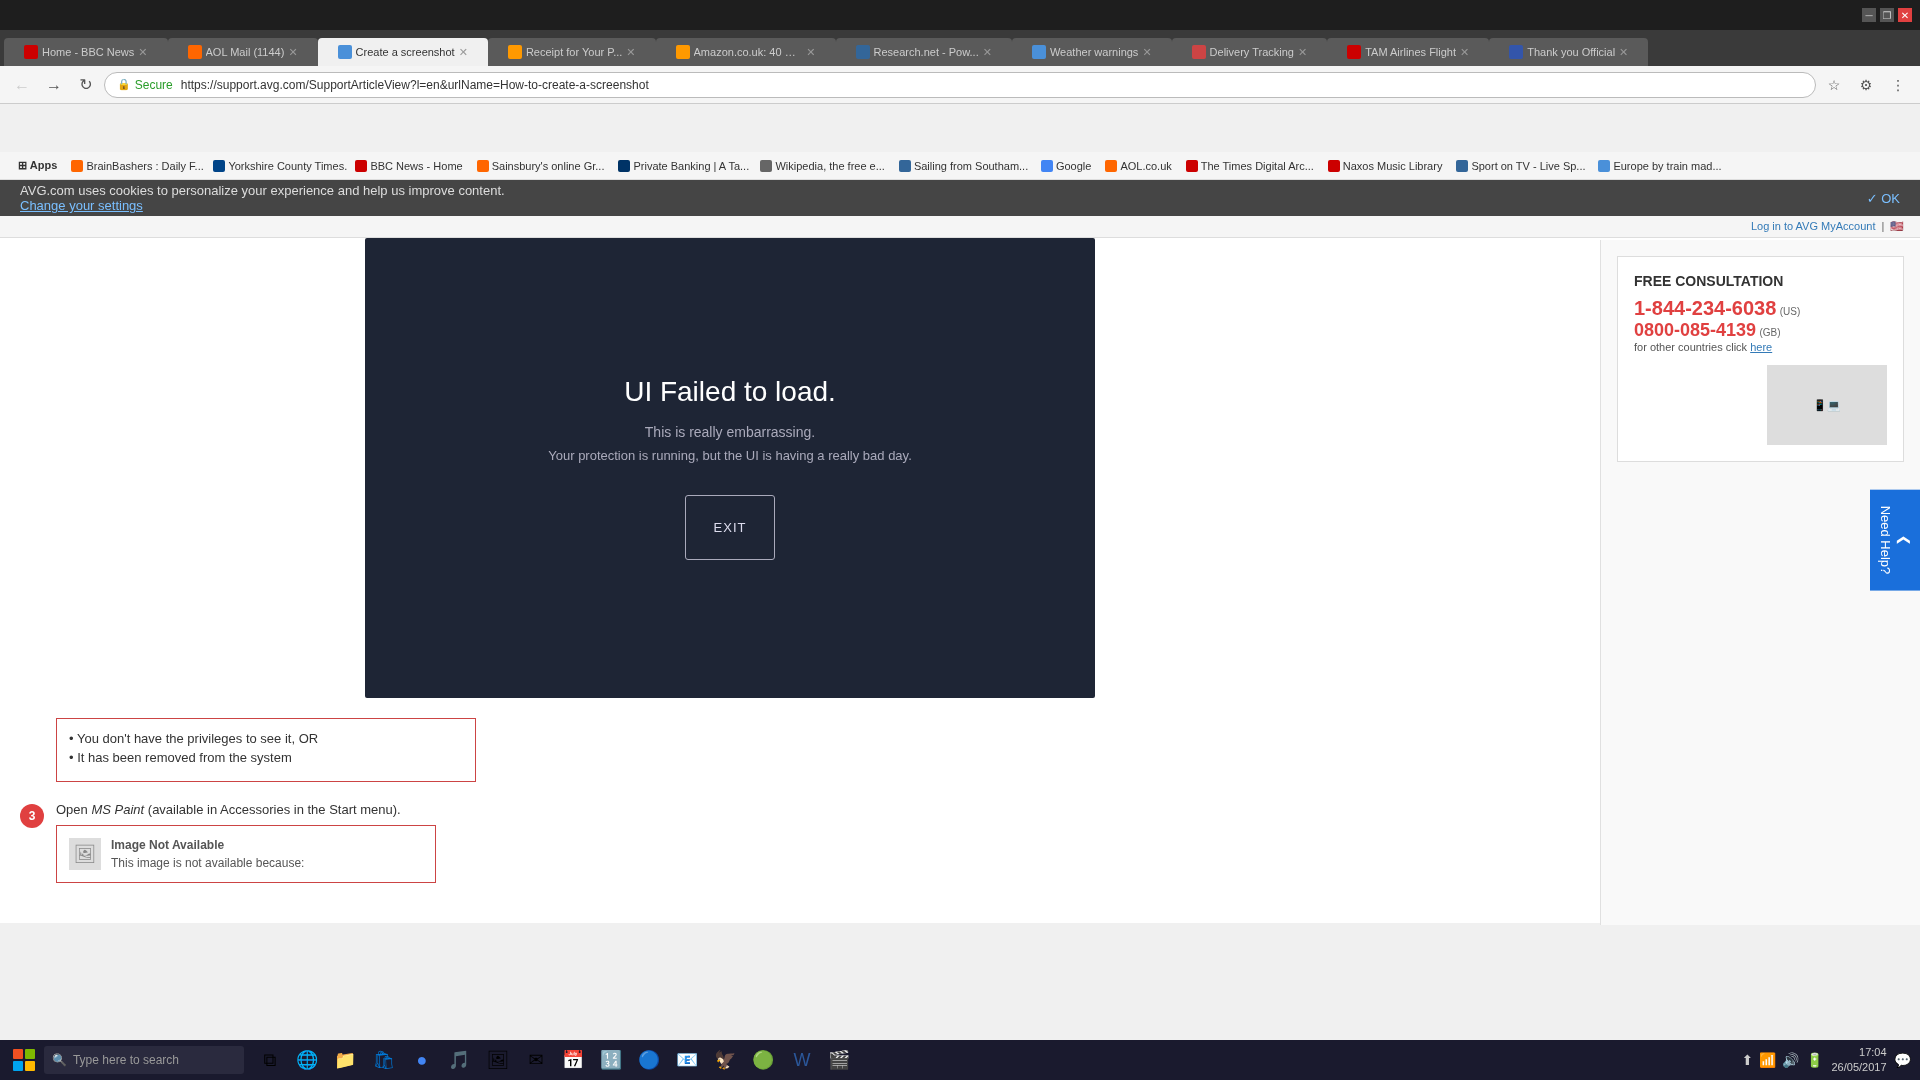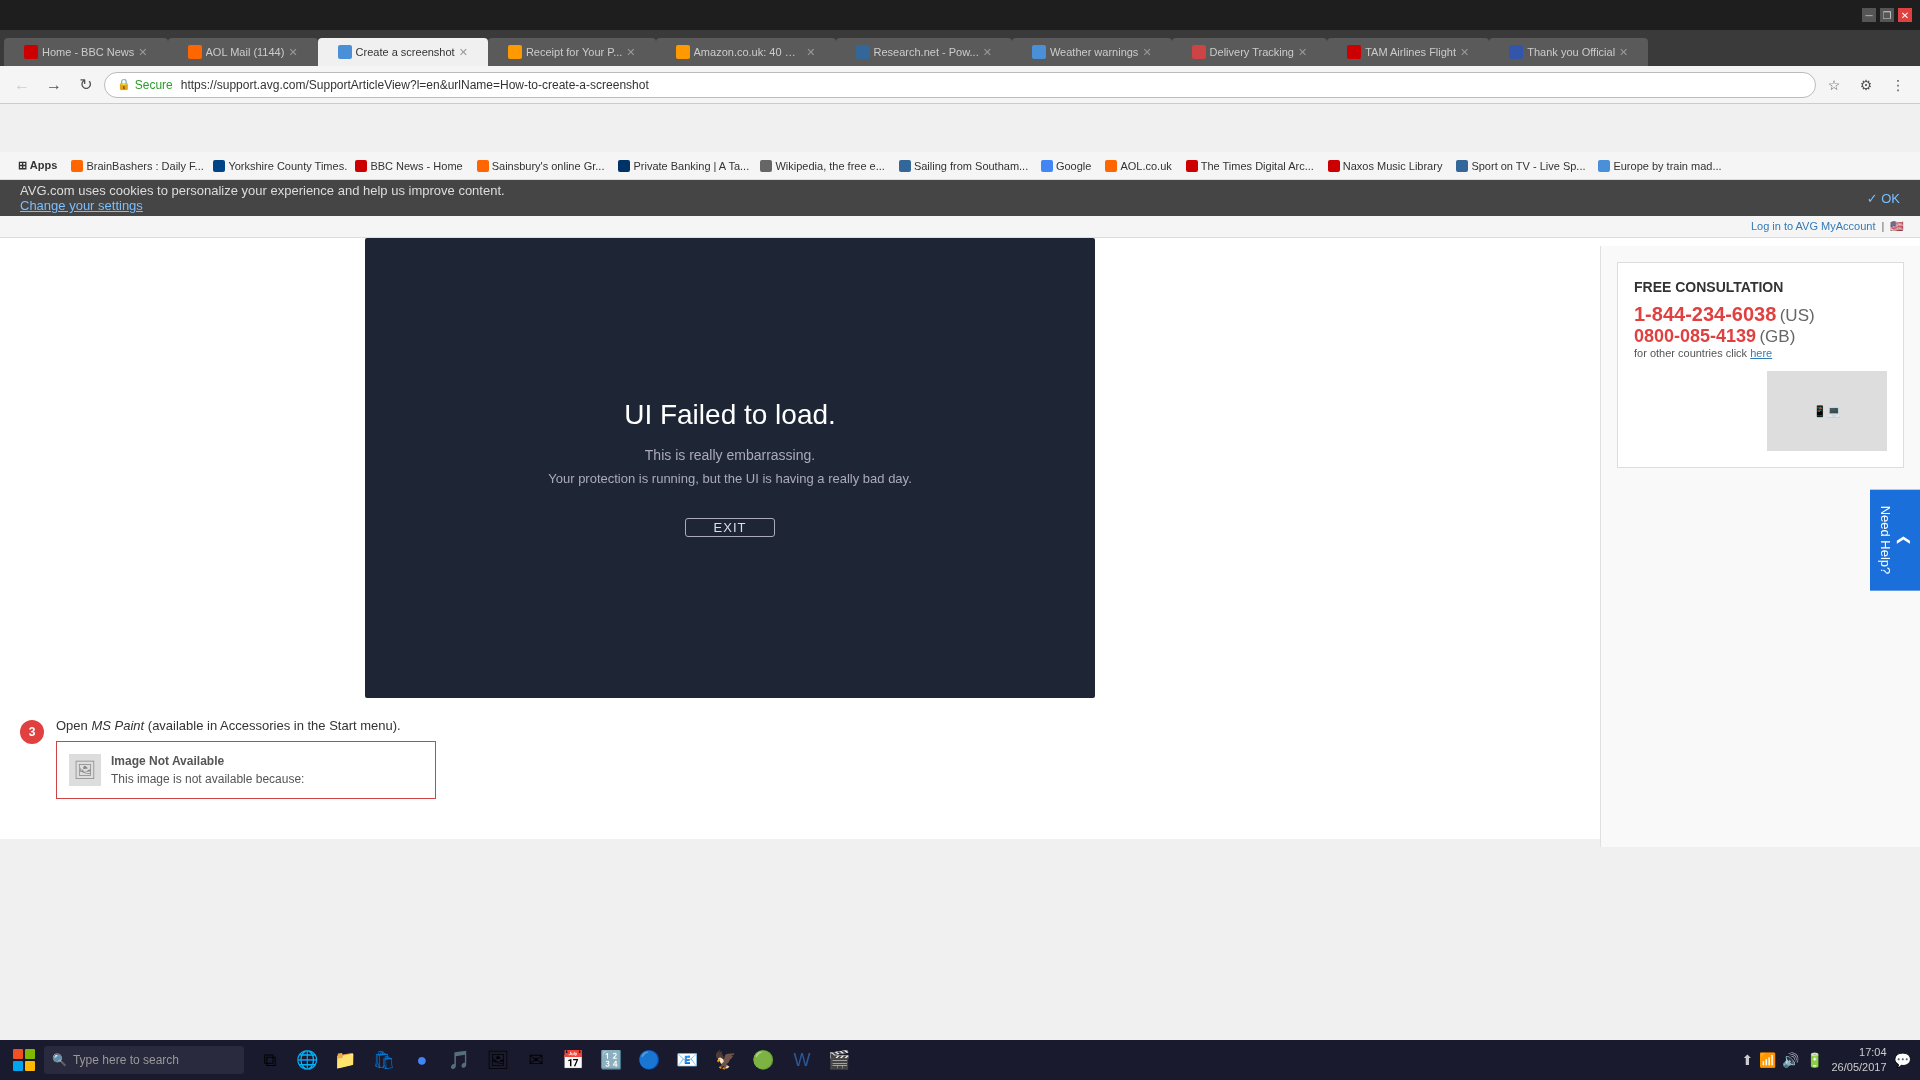--- a/index.html
+++ b/index.html
@@ -235,21 +235,21 @@
       color: #aab;
       font-size: 13px;
       margin-bottom: 32px;
       text-align: center;
     }
     .exit-btn {
       border: 1px solid #aab;
       background: none;
       color: #dde;
       font-size: 13px;
-      padding: 1px 28px;
+      padding: 24px 28px;
       border-radius: 3px;
       cursor: pointer;
       letter-spacing: 1px;
     }
 
     
     .page-body {
       padding: 20px 370px 20px 20px;
       font-size: 13px;
       color: #333;
@@ -308,21 +308,21 @@
     .bullet-list li {
       font-size: 13px;
       color: #333;
       margin-bottom: 4px;
     }
 
     
     .sidebar {
       position: absolute;
       right: 0;
-      top: 8px;
+      top: 2px;
       width: 320px;
       padding: 16px;
       background: #f9f9f9;
       border-left: 1px solid #e0e0e0;
       height: 100%;
     }
     .consultation-box {
       background: #fff;
       border: 1px solid #ddd;
       padding: 16px;
@@ -332,21 +332,21 @@
       font-size: 14px;
       font-weight: bold;
       color: #333;
       margin-bottom: 8px;
     }
     .phone-us {
       color: #e04040;
       font-size: 20px;
       font-weight: bold;
     }
-    .phone-label { color: #666; font-size: 17px; }
+    .phone-label { color: #666; font-size: 10px; }
     .phone-gb {
       color: #e04040;
       font-size: 18px;
       font-weight: bold;
     }
     .other-countries { font-size: 11px; color: #555; }
     .here-link { color: #337ab7; text-decoration: underline; cursor: pointer; }
 
     
     .need-help-btn {
@@ -611,20 +611,28 @@
     <div class="modal-title">UI Failed to load.</div>
     <div class="modal-subtitle">This is really embarrassing.</div>
     <div class="modal-desc">Your protection is running, but the UI is having a really bad day.</div>
     <button class="exit-btn">EXIT</button>
   </div>
 
   <div class="content-wrapper">
 
     <div class="page-body" style="flex:1;padding-top:480px;">
 
+      <div style="margin-left:36px;margin-bottom:20px;">
+        <div class="image-box">
+          <ul class="bullet-list">
+            <li>You don't have the privileges to see it, OR</li>
+            <li>It has been removed from the system</li>
+          </ul>
+        </div>
+      </div>
 
       <div class="step-item">
         <div class="step-num">3</div>
         <div class="step-content">
           <div class="step-text">
             Open <em>MS Paint</em> <span>(available in Accessories in the Start menu).</span>
           </div>
           <div class="image-box" style="max-width:380px;">
             <div class="image-not-available">
               <div class="img-icon">🖼</div>

